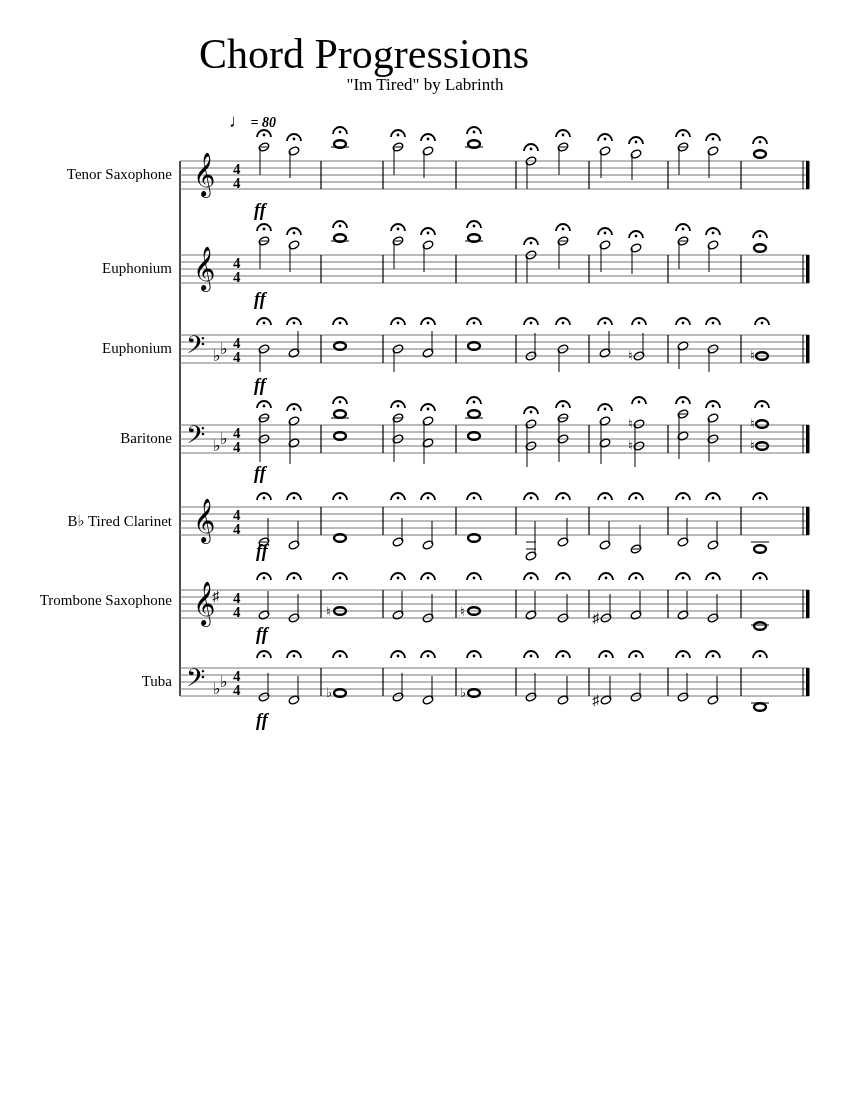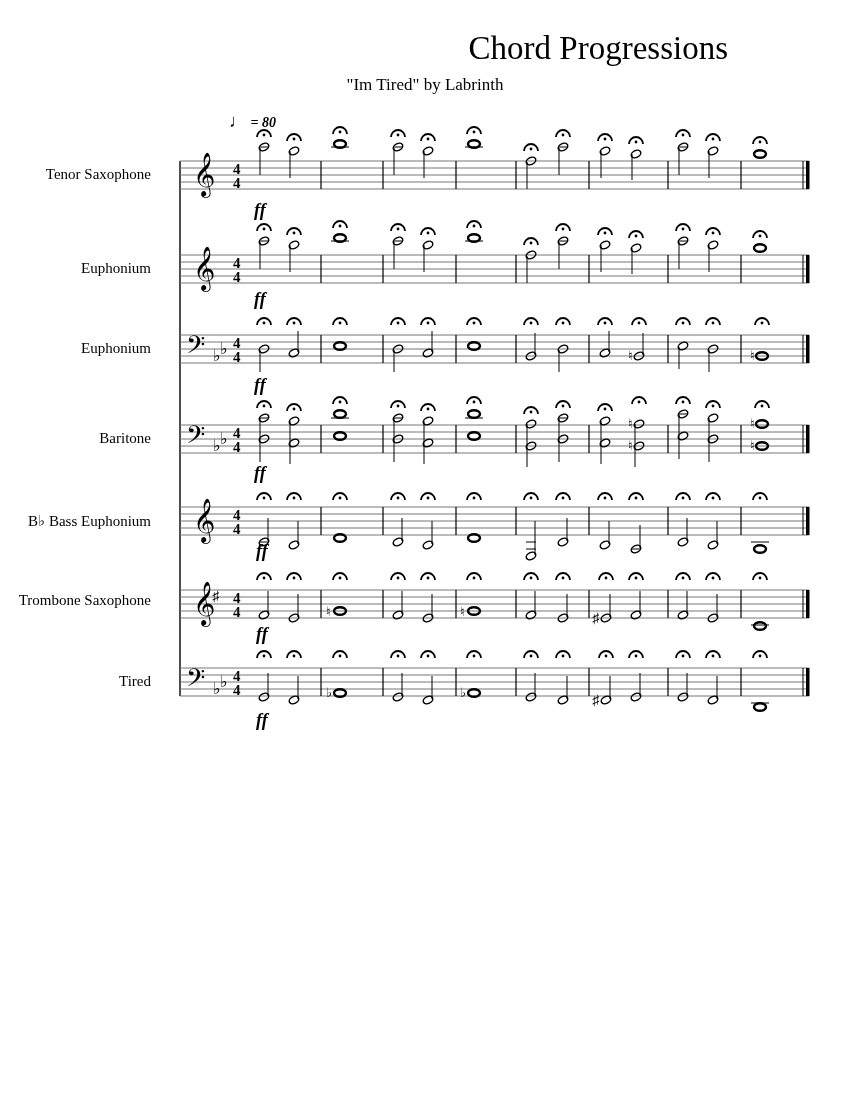--- a/index.html
+++ b/index.html
@@ -1,40 +1,40 @@
 <!DOCTYPE html>
 <html><head>
 <meta charset="utf-8">
 <style>
   html, body { margin: 0; padding: 0; background: #ffffff; }
   body { width: 850px; height: 1100px; position: relative; overflow: hidden; font-family: "Liberation Serif", "DejaVu Serif", serif; color: #000; }
-  .title { position: absolute; top: 30px; left: 0; width: 728px; text-align: right; font-size: 33px; }
+  .title { position: absolute; top: 30px; left: 0; width: 728px; text-align: center; font-size: 42px; }
   .subtitle { position: absolute; top: 75px; left: 0; width: 850px; text-align: center; font-size: 17px; }
   .tempo { position: absolute; top: 111px; left: 229px; font-size: 14px; font-weight: bold; font-style: italic; }
   .tempo .note-glyph { font-size: 18px; font-weight: normal; }
-  .inst-name { position: absolute; right: 699px; font-size: 15px; white-space: nowrap; text-align: left; }
+  .inst-name { position: absolute; right: 678px; font-size: 15px; white-space: nowrap; text-align: left; }
   svg.score { position: absolute; left: 0; top: 0; }
 </style>
 </head>
 <body>
 
 <div class="title">Chord Progressions</div>
 <div class="subtitle">"Im Tired" by Labrinth</div>
 <div class="tempo">
   <span class="note-glyph">♩</span>
   <span>= 80</span>
 </div>
 
 <div class="inst-name" style="top:166px">Tenor Saxophone</div>
 <div class="inst-name" style="top:260px">Euphonium</div>
 <div class="inst-name" style="top:340px">Euphonium</div>
 <div class="inst-name" style="top:430px">Baritone</div>
-<div class="inst-name" style="top:512px">B♭ Bass Euphonium</div>
+<div class="inst-name" style="top:512px">B♭ Tired Clarinet</div>
 <div class="inst-name" style="top:592px">Trombone Saxophone</div>
-<div class="inst-name" style="top:673px">Tired</div>
+<div class="inst-name" style="top:673px">Tuba</div>
 
 <svg class="score" width="850" height="1100" viewBox="0 0 850 1100" xmlns="http://www.w3.org/2000/svg">
   <defs>
     <g id="staff5">
       <line x1="180" y1="0" x2="809" y2="0" stroke="#777" stroke-width="1"></line>
       <line x1="180" y1="7" x2="809" y2="7" stroke="#777" stroke-width="1"></line>
       <line x1="180" y1="14" x2="809" y2="14" stroke="#777" stroke-width="1"></line>
       <line x1="180" y1="21" x2="809" y2="21" stroke="#777" stroke-width="1"></line>
       <line x1="180" y1="28" x2="809" y2="28" stroke="#777" stroke-width="1"></line>
       <line x1="321" y1="0" x2="321" y2="28" stroke="#000" stroke-width="1.2"></line>

